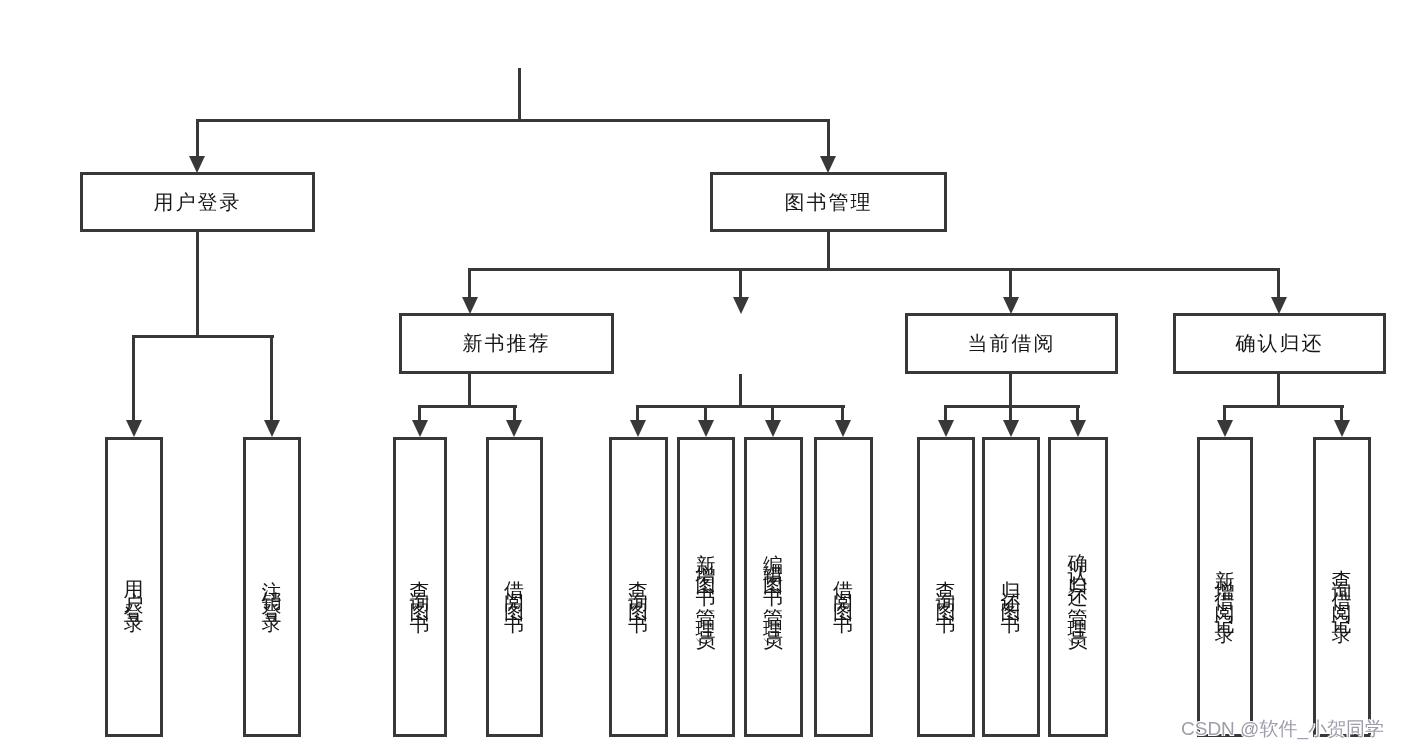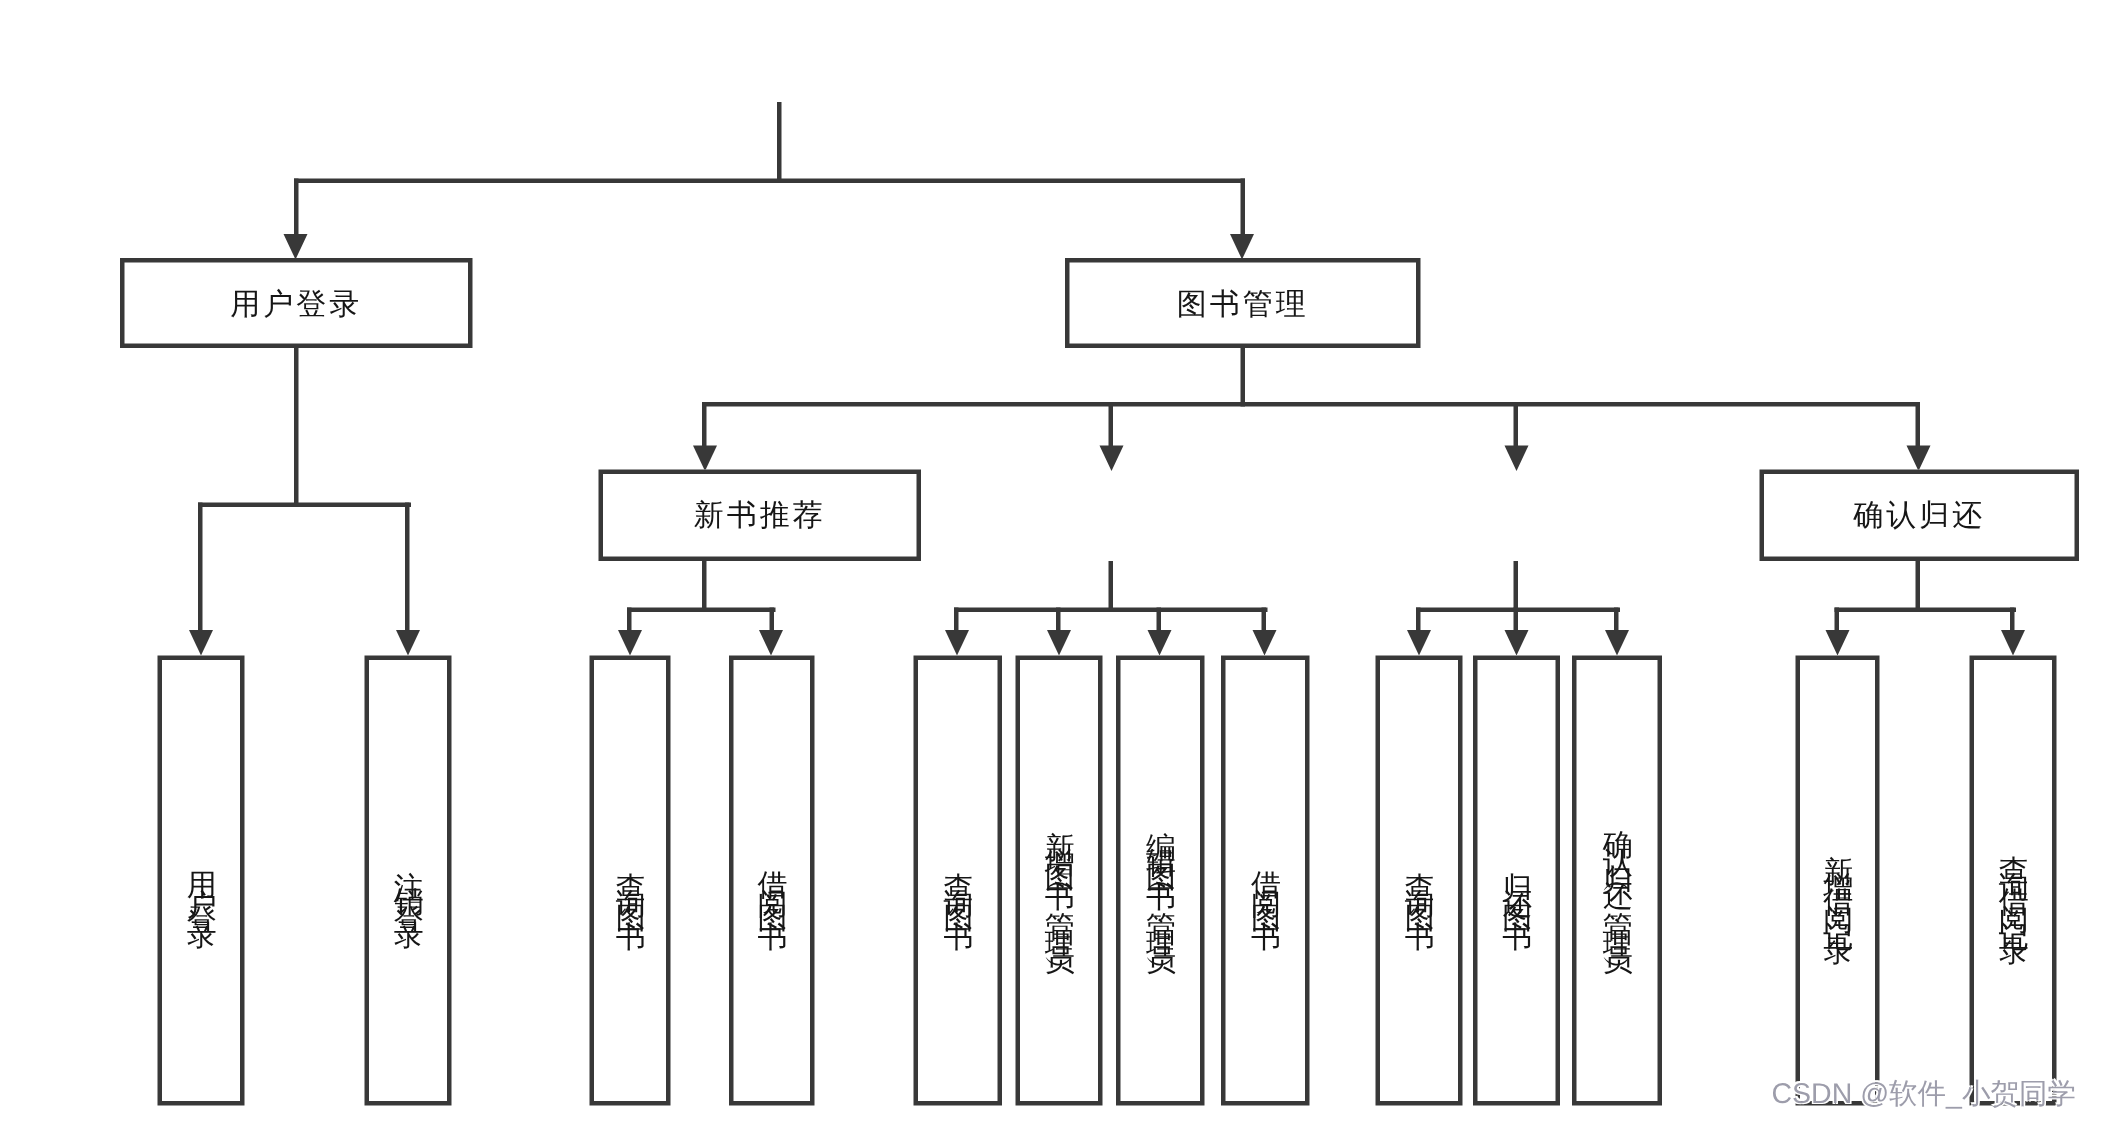--- a/index.html
+++ b/index.html
@@ -99,20 +99,23 @@
   <div class="vline" style="left:739px;top:268px;width:3px;height:30px;"></div>
   <div class="arrow" style="left:733px;top:297px;"></div>
   <div class="vline" style="left:1009px;top:268px;width:3px;height:30px;"></div>
   <div class="arrow" style="left:1003px;top:297px;"></div>
   <div class="vline" style="left:1277px;top:268px;width:3px;height:30px;"></div>
   <div class="arrow" style="left:1271px;top:297px;"></div>
 
   <div class="box hbox" style="left:363px;top:313px;width:215px;height:61px;margin-left:36px;">
     <span>新书推荐</span>
   </div>
+  <div class="box hbox" style="left:905px;top:313px;width:213px;height:61px;">
+    <span>当前借阅</span>
+  </div>
   <div class="box hbox" style="left:1173px;top:313px;width:213px;height:61px;">
     <span>确认归还</span>
   </div>
 
   <div class="vline" style="left:468px;top:374px;width:3px;height:34px;"></div>
   <div class="hline" style="left:418px;top:405px;width:99px;height:3px;"></div>
   <div class="vline" style="left:418px;top:405px;width:3px;height:16px;"></div>
   <div class="arrow" style="left:412px;top:420px;"></div>
   <div class="vline" style="left:513px;top:405px;width:3px;height:16px;"></div>
   <div class="arrow" style="left:506px;top:420px;"></div>

